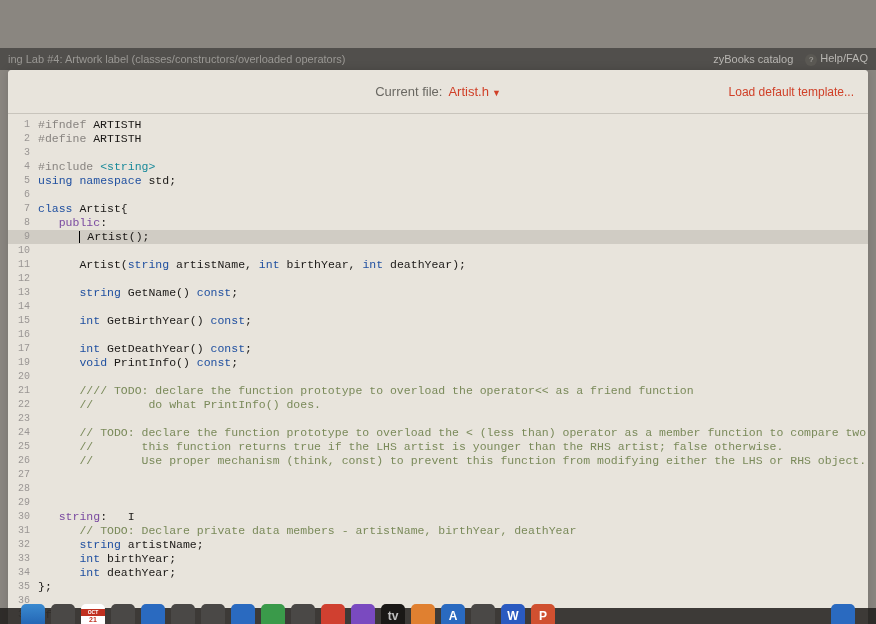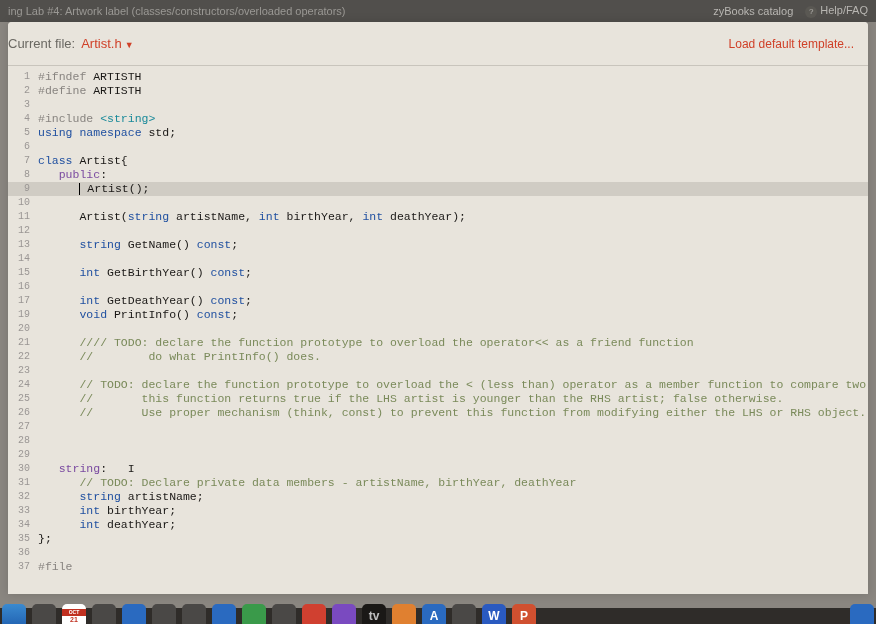--- a/index.html
+++ b/index.html
@@ -13,20 +13,21 @@
   }
   .top-bar {
     height: 22px;
     background: #514f4c;
     color: #b8b6b2;
     font-size: 11px;
     display: flex;
     align-items: center;
     padding: 0 8px;
     justify-content: space-between;
+    margin-top: 48px;
   }
   .top-left { color: #9a9894; }
   .top-right { display: flex; gap: 12px; align-items: center; }
   .top-right span { color: #b8b6b2; }
   .help-icon {
     display: inline-flex;
     width: 12px; height: 12px;
     border-radius: 50%;
     background: #5a5853;
     color: #b8b6b2;
@@ -41,20 +42,21 @@
     height: 572px;
     border-radius: 4px 4px 0 0;
     box-shadow: 0 0 10px rgba(0,0,0,0.15);
     overflow: hidden;
   }
   .file-header {
     height: 44px;
     background: #e8e4dc;
     display: flex;
     align-items: center;
+    justify-content: center;
     position: relative;
     border-bottom: 1px solid #c8c4bc;
   }
   .file-label {
     color: #6a6862;
     font-size: 13px;
     margin-right: 6px;
   }
   .file-name {
     color: #d04028;
@@ -112,21 +114,21 @@
   .dock {
     position: absolute;
     bottom: 0;
     left: 0;
     right: 0;
     height: 16px;
     background: rgba(30,28,26,0.85);
     display: flex;
     align-items: center;
     gap: 6px;
-    padding: 0 2px;
+    padding: 0 21px;
   }
   .dock-icon {
     width: 24px; height: 24px;
     border-radius: 5px;
     display: flex;
     align-items: center;
     justify-content: center;
     font-size: 12px;
     color: #fff;
     font-weight: bold;

